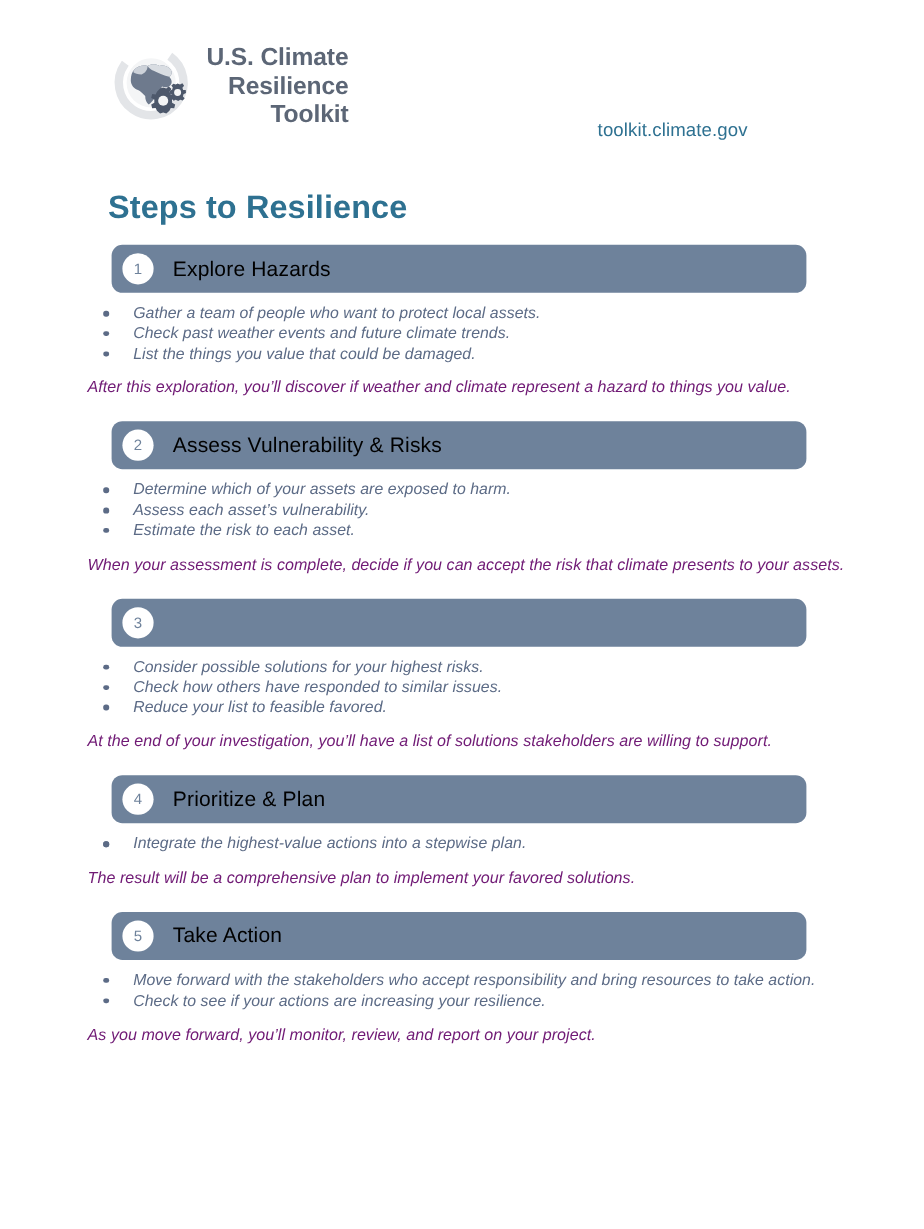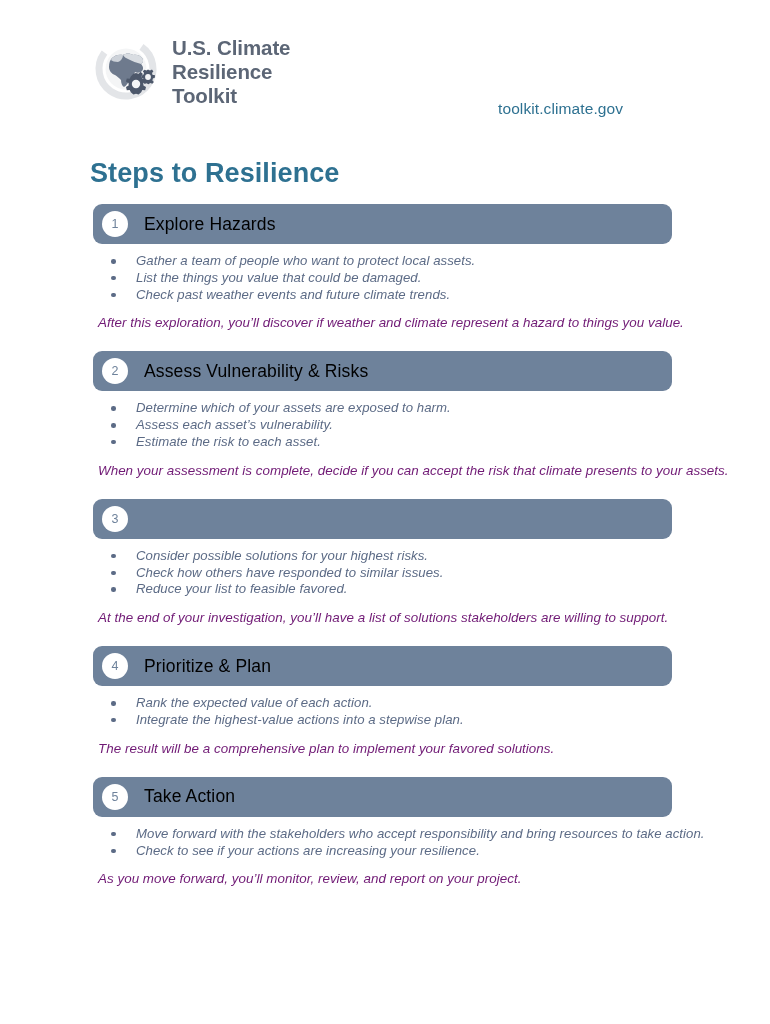--- a/index.html
+++ b/index.html
@@ -39,21 +39,21 @@
   #logo-mark svg { display: block; }
   #logo-wordmark {
     margin-left: 8px;
     color: #5c6676;
     font-size: 20.5px;
     font-weight: bold;
     line-height: 1.18;
     letter-spacing: -0.1px;
     white-space: nowrap;
   }
-  #logo-wordmark .wm-line { display: block; }
+  #logo-wordmark .wm-line { display: block; text-align: right; }
 
   #site-url {
     position: absolute;
     left: 498px;
     top: 100px;
     color: #2e7191;
     font-size: 15.5px;
     letter-spacing: 0.1px;
     white-space: nowrap;
   }
@@ -108,21 +108,21 @@
   }
   .step-title {
     margin-left: 16px;
     color: #000000;
     font-size: 17.5px;
     font-weight: normal;
     letter-spacing: 0.15px;
     white-space: nowrap;
   }
   .step-body {
-    margin-left: 98px;
+    margin-left: 73px;
     padding-top: 9px;
   }
   .bullet-list {
     list-style: none;
     margin: 0;
     padding: 0;
   }
   .bullet-item {
     position: relative;
     padding-left: 38px;
@@ -213,22 +213,22 @@
 
 <div id="steps">
     <div class="step">
       <div class="step-header">
         <span class="step-badge">1</span>
         <span class="step-title">Explore Hazards</span>
       </div>
       <div class="step-body">
         <ul class="bullet-list">
           <li class="bullet-item"><span class="bullet-dot"></span><span>Gather a team of people who want to protect local assets.</span></li>
+          <li class="bullet-item"><span class="bullet-dot"></span><span>Check past weather events and future climate trends.</span></li>
           <li class="bullet-item"><span class="bullet-dot"></span><span>List the things you value that could be damaged.</span></li>
-          <li class="bullet-item"><span class="bullet-dot"></span><span>Check past weather events and future climate trends.</span></li>
         </ul>
         <div class="step-summary">After this exploration, you’ll discover if weather and climate represent a hazard to things you value.</div>
       </div>
     </div>
     <div class="step-spacer"></div>
     <div class="step">
       <div class="step-header">
         <span class="step-badge">2</span>
         <span class="step-title">Assess Vulnerability &amp; Risks</span>
       </div>
@@ -256,21 +256,21 @@
       </div>
     </div>
     <div class="step-spacer"></div>
     <div class="step">
       <div class="step-header">
         <span class="step-badge">4</span>
         <span class="step-title">Prioritize &amp; Plan</span>
       </div>
       <div class="step-body">
         <ul class="bullet-list">
-          <li class="bullet-item"><span class="bullet-dot"></span><span>Rank the expected value of each action.</span></li>
+          <li class="bullet-item"><span class="bullet-dot"></span></li>
           <li class="bullet-item"><span class="bullet-dot"></span><span>Integrate the highest-value actions into a stepwise plan.</span></li>
         </ul>
         <div class="step-summary">The result will be a comprehensive plan to implement your favored solutions.</div>
       </div>
     </div>
     <div class="step-spacer"></div>
     <div class="step">
       <div class="step-header">
         <span class="step-badge">5</span>
         <span class="step-title">Take Action</span>

